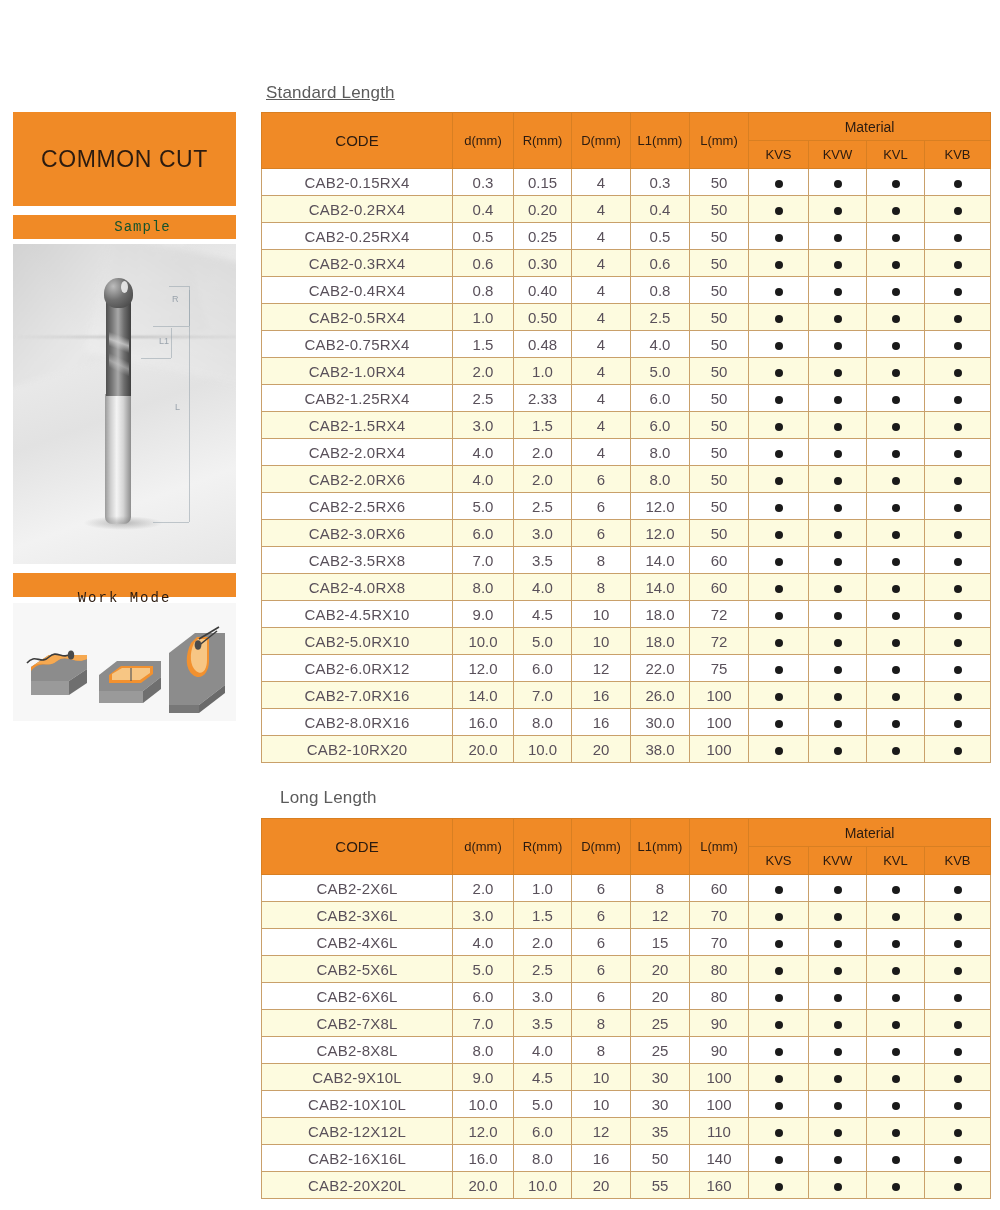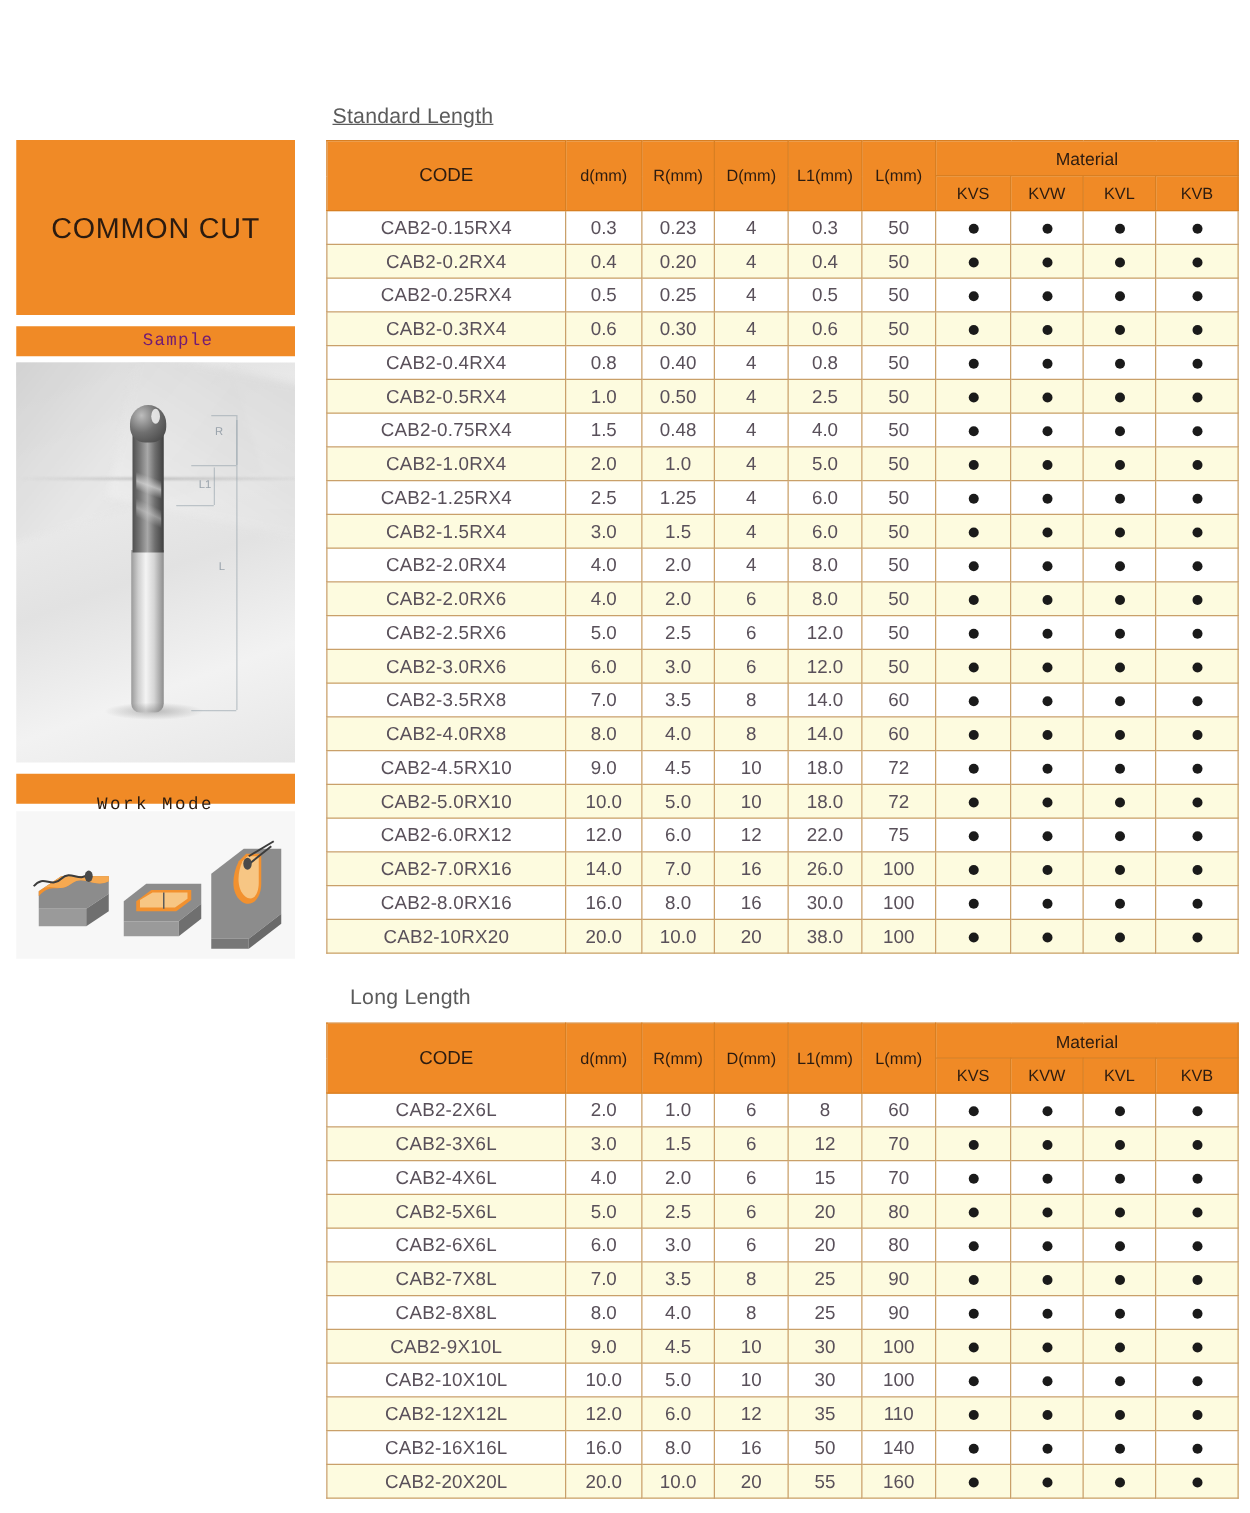--- a/index.html
+++ b/index.html
@@ -25,41 +25,41 @@
     font-weight: 400;
     letter-spacing: 0.3px;
     color: #4a3b40;
     white-space: nowrap;
   }
 
   
   .sidebar { position: absolute; left: 13px; top: 112px; width: 223px; }
 
   .brand-box {
-    width: 223px; height: 140px;
+    width: 223px; height: 94px;
     background: #f08a26;
     display: flex; align-items: center; justify-content: center;
   }
   .brand-box-label {
     color: #2b1b10;
     font-size: 23px;
     letter-spacing: 0.6px;
     white-space: nowrap;
   }
 
   .sample-bar {
     margin-top: 9px;
     width: 223px; height: 24px;
     background: #f08a26;
     display: flex; align-items: center; justify-content: center;
   }
   .sample-bar-label {
     font-family: "Liberation Mono", "DejaVu Sans Mono", monospace;
     font-size: 14px;
-    color: #701a75;
+    color: #14532d;
     letter-spacing: 1px;
     margin-left: 36px;
   }
 
   
   .photo {
     margin-top: 5px;
     position: relative;
     width: 223px; height: 320px;
     background:
@@ -322,21 +322,21 @@
           <th class="mat-sub">KVS</th>
           <th class="mat-sub">KVW</th>
           <th class="mat-sub">KVL</th>
           <th class="mat-sub">KVB</th>
         </tr>
       </thead>
       <tbody>
           <tr class="odd">
             <td class="code">CAB2-0.15RX4</td>
             <td>0.3</td>
-            <td>0.23</td>
+            <td>0.15</td>
             <td>4</td>
             <td>0.3</td>
             <td>50</td>
             <td><span class="dot"></span></td>
             <td><span class="dot"></span></td>
             <td><span class="dot"></span></td>
             <td><span class="dot"></span></td>
           </tr>
           <tr class="even">
             <td class="code">CAB2-0.2RX4</td>
@@ -418,21 +418,21 @@
             <td>5.0</td>
             <td>50</td>
             <td><span class="dot"></span></td>
             <td><span class="dot"></span></td>
             <td><span class="dot"></span></td>
             <td><span class="dot"></span></td>
           </tr>
           <tr class="odd">
             <td class="code">CAB2-1.25RX4</td>
             <td>2.5</td>
-            <td>1.25</td>
+            <td>2.33</td>
             <td>4</td>
             <td>6.0</td>
             <td>50</td>
             <td><span class="dot"></span></td>
             <td><span class="dot"></span></td>
             <td><span class="dot"></span></td>
             <td><span class="dot"></span></td>
           </tr>
           <tr class="even">
             <td class="code">CAB2-1.5RX4</td>

